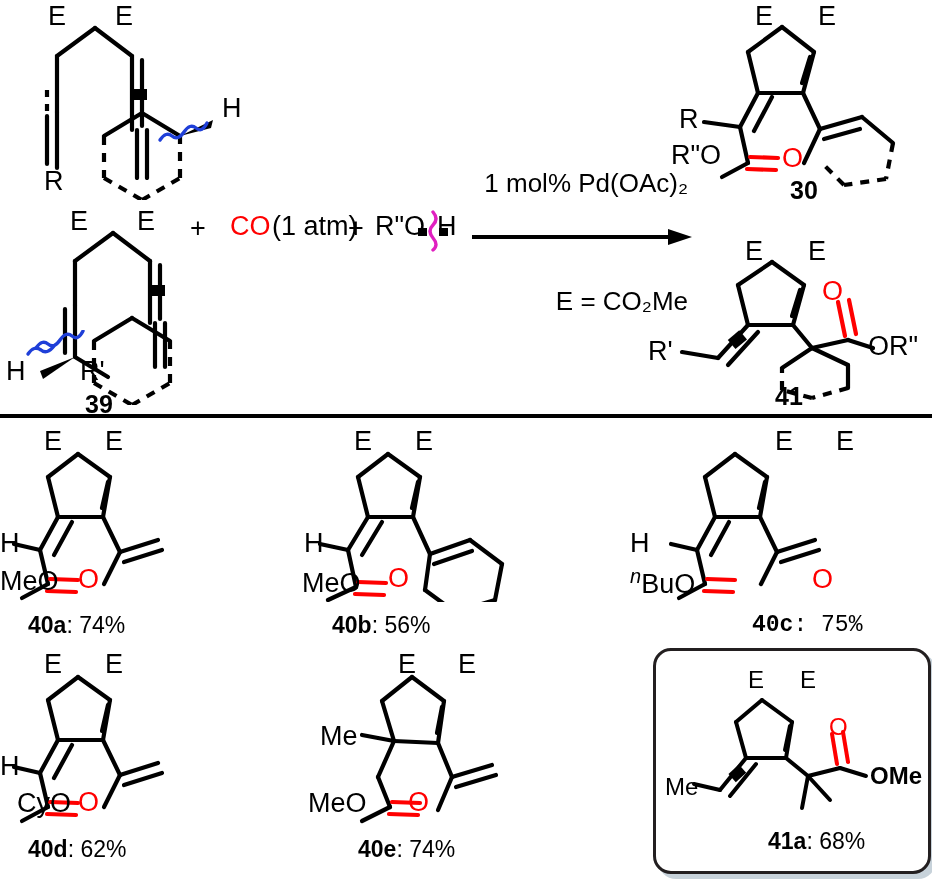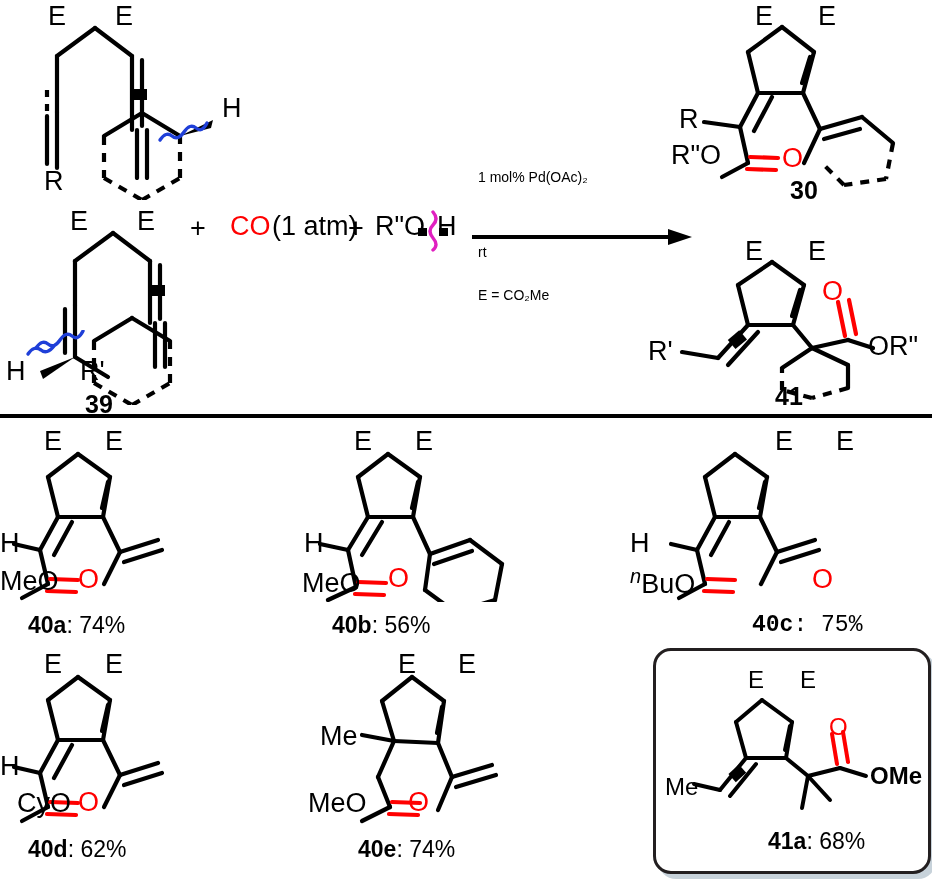--- a/index.html
+++ b/index.html
@@ -10,21 +10,21 @@
   }
   .stage{position:relative;width:932px;height:879px;}
   svg{display:block;}
   .abs{position:absolute;}
   .lbl{position:absolute;font-family:"Liberation Sans",sans-serif;white-space:nowrap;}
   .atom{font-size:27px;line-height:1;}
   .atom-sm{font-size:24px;line-height:1;}
   .red{color:#ff0000;}
   .cap{font-size:23px;line-height:1;}
   .cap b{font-weight:bold;}
-  .cond{font-size:14px;line-height:1;text-align:left;}
+  .cond{font-size:26px;line-height:1;text-align:right;}
   .ital{font-style:italic;}
   .divider{position:absolute;left:0;top:414px;width:932px;height:4px;background:#000;}
   .boxed{
     position:absolute;left:653px;top:648px;width:272px;height:220px;
     border:3px solid #231f20;border-radius:18px;background:#fff;
     box-shadow:5px 5px 0 rgba(180,195,205,.75);
   }
   .numlbl{font-size:25px;font-weight:bold;}
 </style>
 </head>
@@ -140,21 +140,20 @@
     <rect x="21" y="20" width="9" height="8" fill="#000"></rect>
   </svg>
 
   <div class="lbl cond" style="left:478px;top:170px;width:210px;">
     <span>1 mol% Pd(OAc)₂</span>
   </div>
   <svg class="abs" style="left:470px;top:228px;" width="225" height="22">
     <line x1="2" y1="9" x2="200" y2="9" stroke="#000" stroke-width="4"></line>
     <polygon points="222,9 198,1 198,17" fill="#000"></polygon>
   </svg>
-  <div class="lbl cond" style="left:478px;top:245px;width:210px;">rt</div>
   <div class="lbl cond" style="left:478px;top:288px;width:210px;">
     <span>E = CO₂Me</span>
   </div>
 
   <svg class="abs" style="left:690px;top:5px;" width="250" height="185">
     <g fill="none" stroke="#000" stroke-width="4.2" stroke-linecap="round">
 
       <line x1="92" y1="22" x2="58" y2="47"></line>
       <line x1="58" y1="47" x2="68" y2="88"></line>
       <line x1="68" y1="88" x2="113" y2="88"></line>

